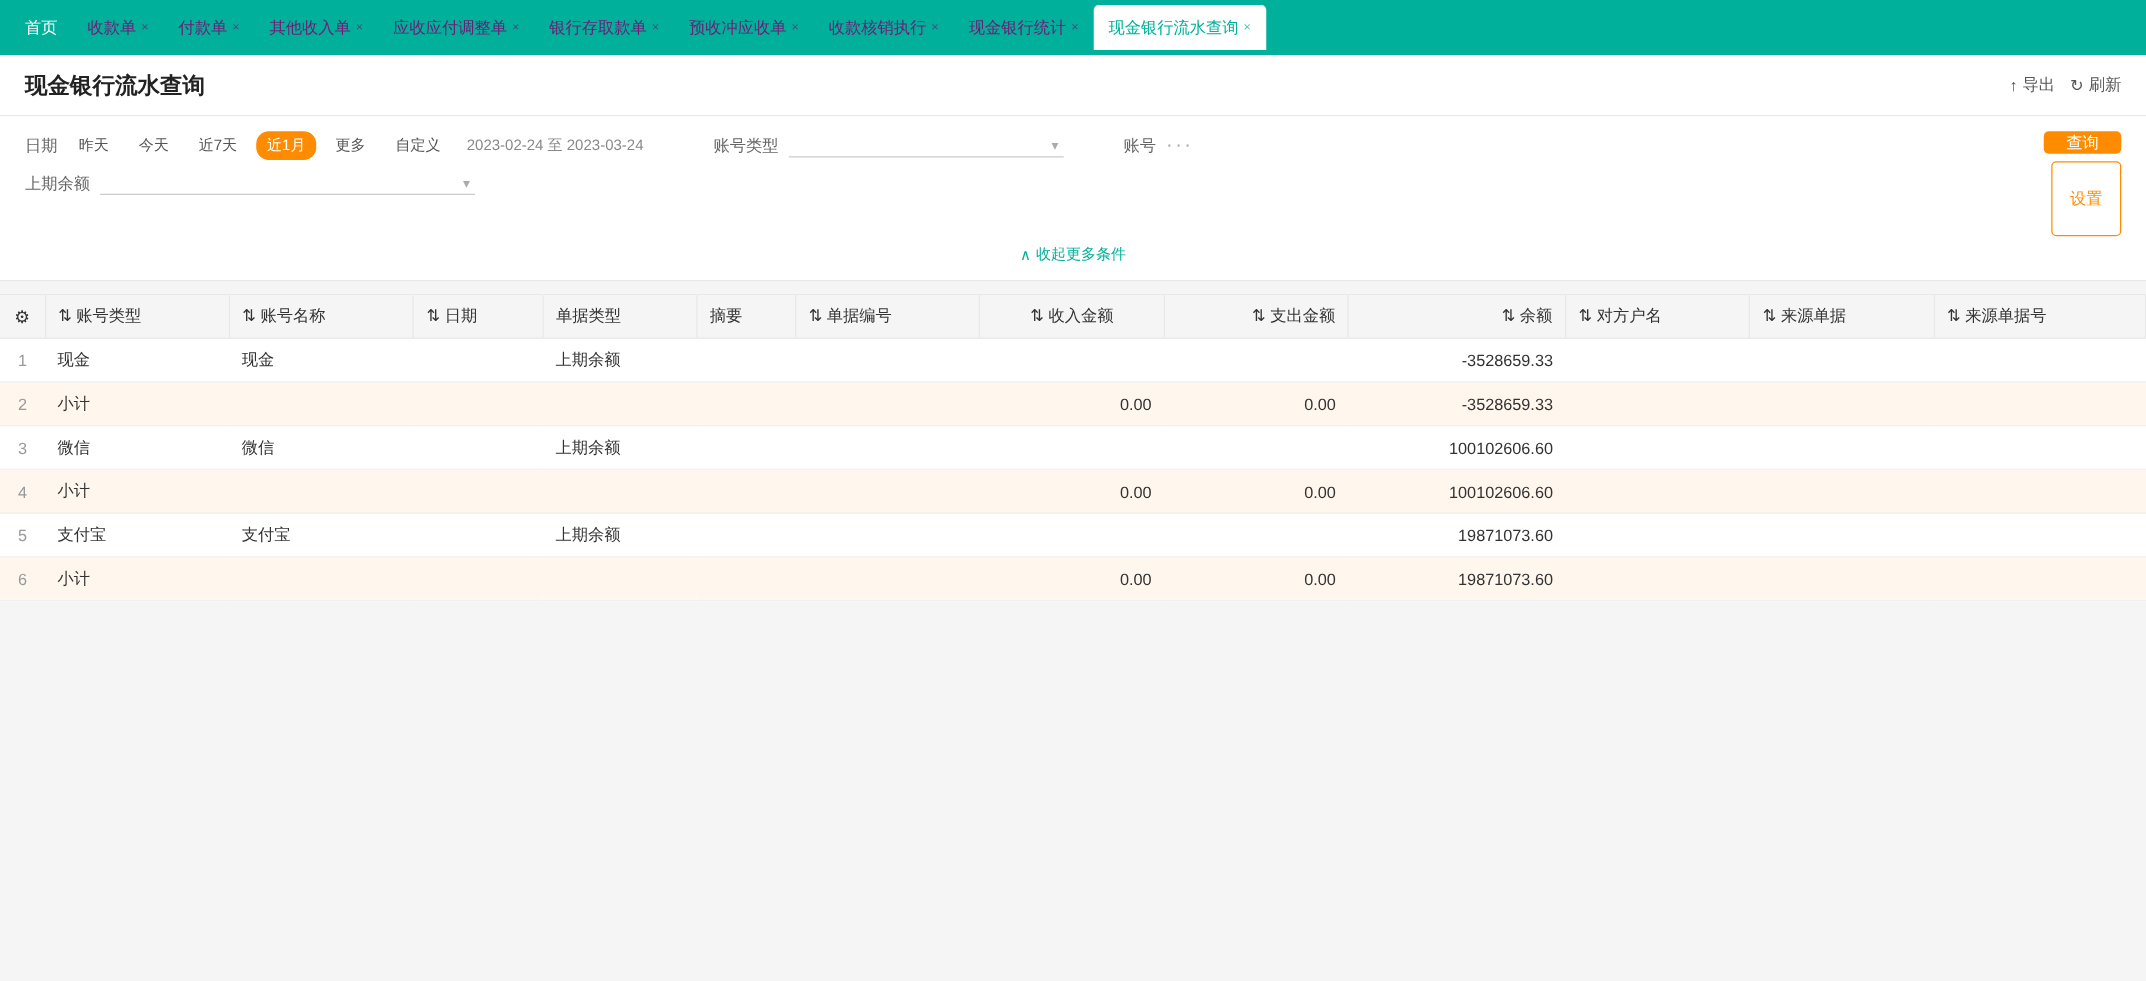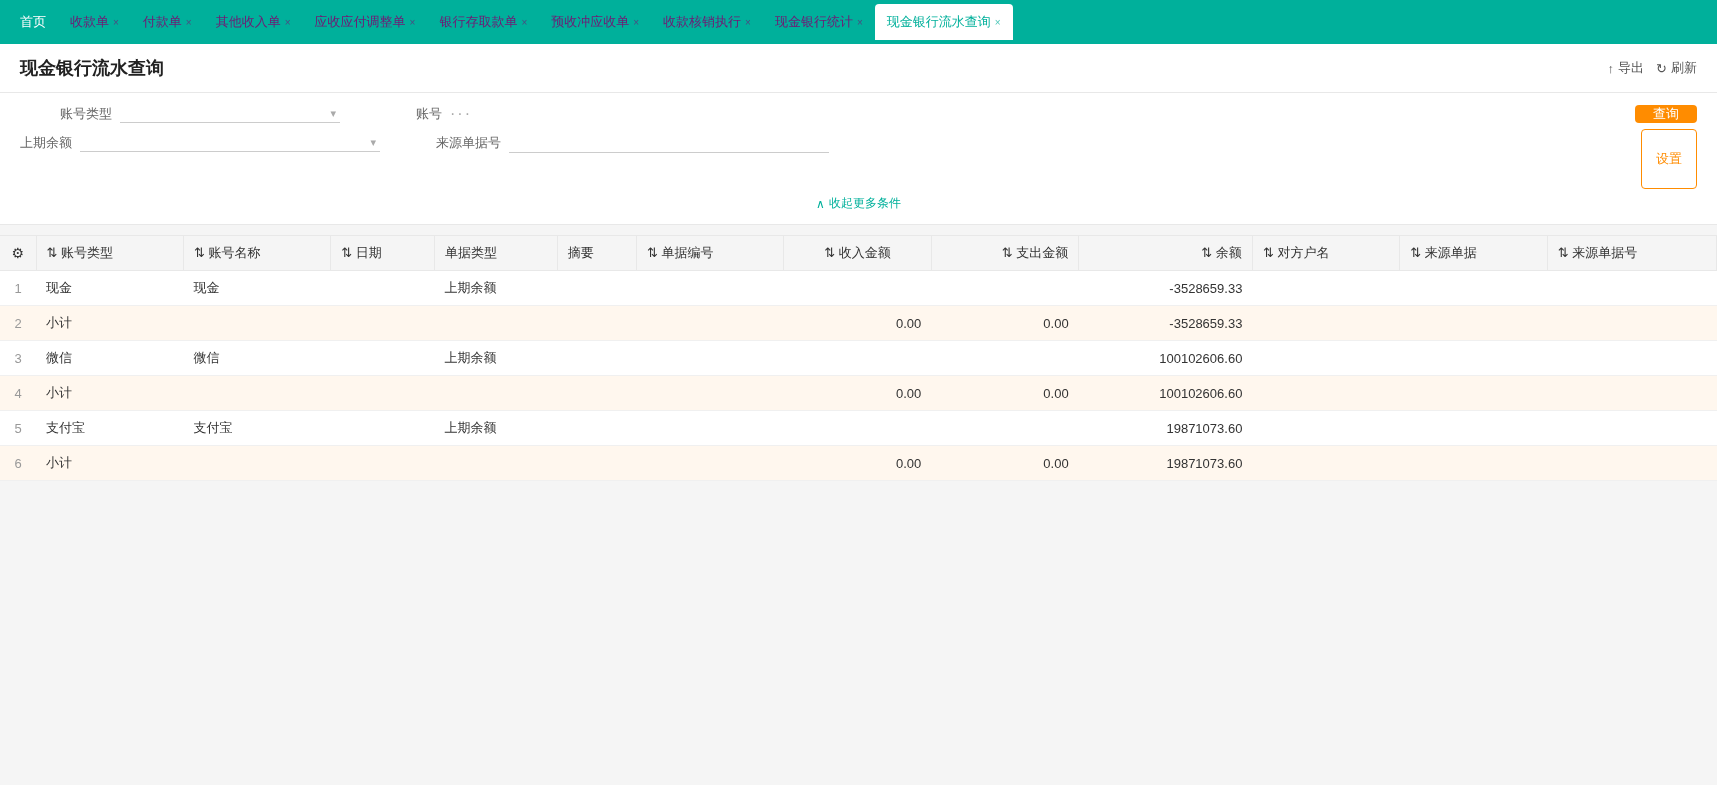--- a/index.html
+++ b/index.html
@@ -280,44 +280,52 @@
       <span>刷新</span>
     </button>
   </div>
 </div>
 
 <div class="filter-area">
   <div style="display:flex; justify-content:space-between; align-items:flex-start;">
     <div style="flex:1;">
 
       <div class="filter-row">
+        <div class="filter-group">
+          <span class="filter-label">日期</span>
+          <div class="filter-date-options" id="date-options-container">
+              <button class="date-btn">昨天</button>
+              <button class="date-btn">今天</button>
+              <button class="date-btn">近7天</button>
+              <button class="date-btn active">近1月</button>
+              <button class="date-btn">更多</button>
+              <button class="date-btn">自定义</button>
+            </div>
+          <span class="date-range">2023-02-24 至 2023-03-24</span>
+        </div>
         <div class="filter-group" style="margin-left:40px;">
           <span class="filter-label">账号类型</span>
           <div class="filter-select" style="min-width:220px;">
             <span style="flex:1;"></span>
             <span class="arrow">▾</span>
           </div>
         </div>
-        <div class="filter-group" style="margin-left:60px;">
+        <div class="filter-group" style="margin-left:32px;">
           <span class="filter-label">账号</span>
           <span class="more-dots">···</span>
         </div>
       </div>
 
       <div class="filter-row">
         <div class="filter-group">
           <span class="filter-label">上期余额</span>
           <div class="filter-select" style="min-width:300px;">
             <span style="flex:1;"></span>
             <span class="arrow">▾</span>
           </div>
-        </div>
-        <div class="filter-group" style="margin-left:40px;">
-          <span class="filter-label">来源单据号</span>
-          <input class="filter-input" style="min-width: 320px;">
         </div>
       </div>
     </div>
 
     <div class="filter-right-btns">
       <button class="query-btn">查询</button>
       <button class="settings-btn">设置</button>
     </div>
   </div>
 

